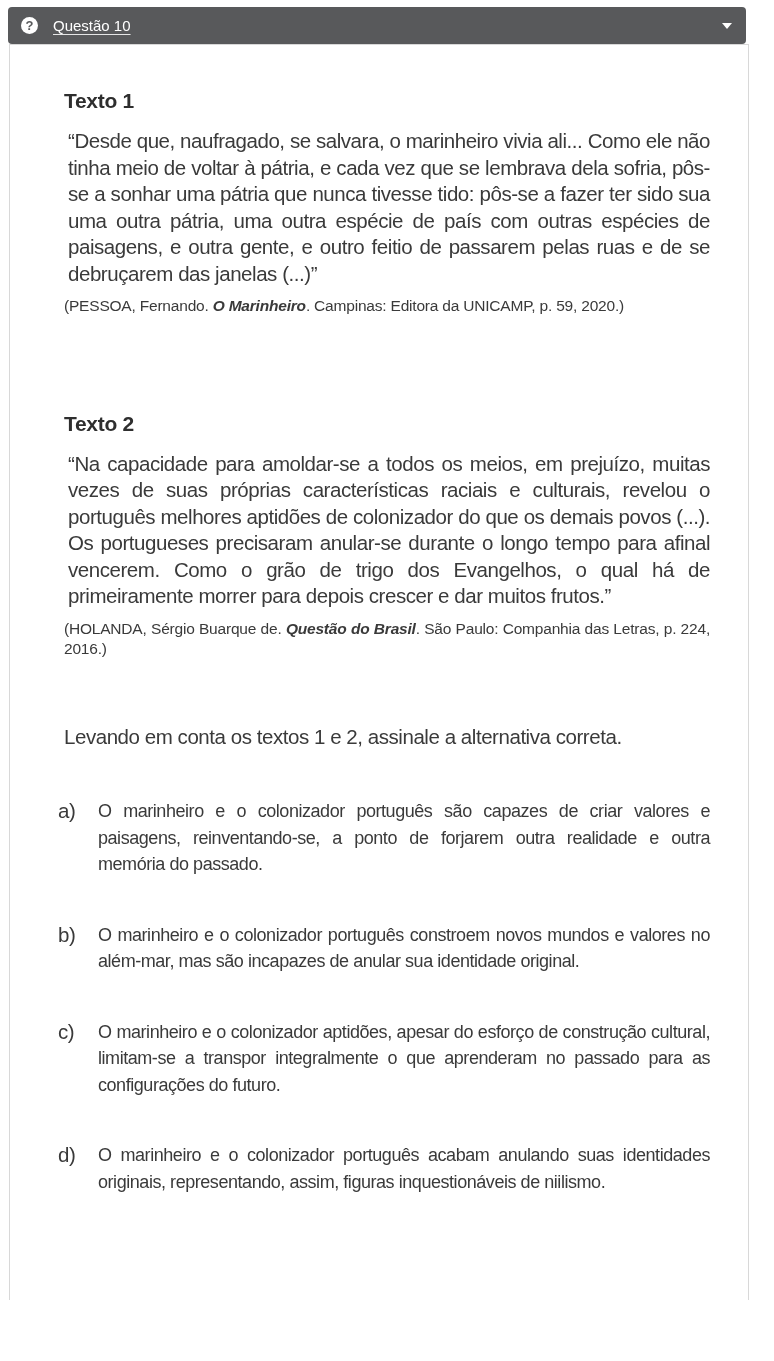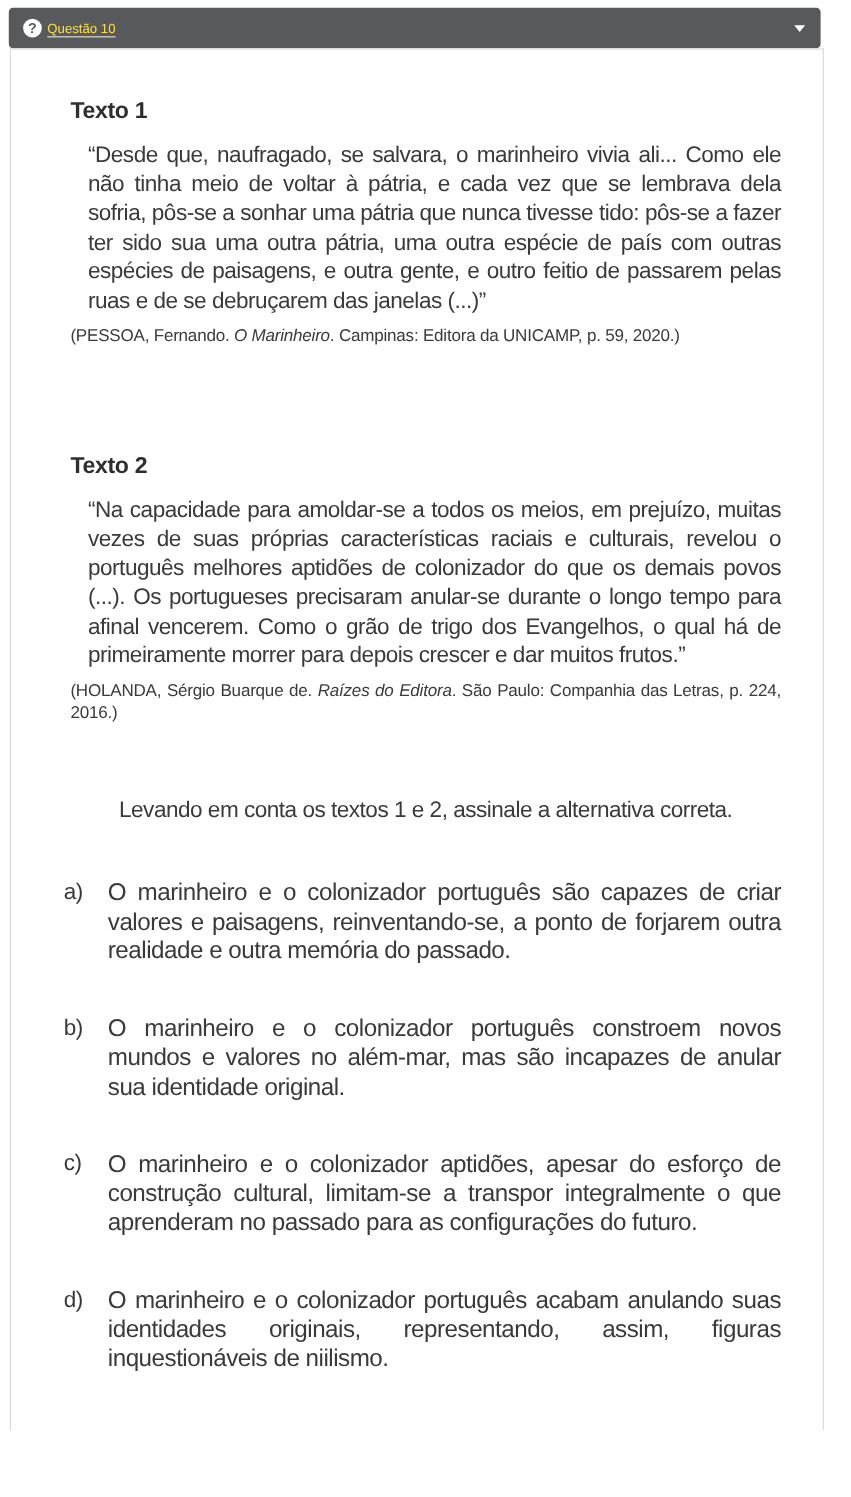--- a/index.html
+++ b/index.html
@@ -41,23 +41,23 @@
     color: #58595b;
     font-size: 13px;
     font-weight: bold;
     display: inline-flex;
     align-items: center;
     justify-content: center;
     flex: 0 0 auto;
     line-height: 1;
   }
   .qtitle {
-    color: #fde047;
-    font-size: 12px;
-    margin-left: 5px;
+    color: #ffffff;
+    font-size: 15px;
+    margin-left: 15px;
     text-decoration: underline;
     text-decoration-color: rgba(255,255,255,0.85);
     text-underline-offset: 3px;
     white-space: nowrap;
   }
   .qheader .spacer { flex: 1; }
   .caret {
     width: 0;
     height: 0;
     border-left: 5px solid transparent;
@@ -91,57 +91,56 @@
     margin: 0 0 15px 0;
     letter-spacing: -0.3px;
   }
   .texto-2-heading { margin-top: 95px; }
 
   .body-text {
     font-size: 20.5px;
     line-height: 26.5px;
     letter-spacing: -0.45px;
     text-align: justify;
-    margin: 0 0 9px 16px;
+    margin: 0 0 9px 4px;
   }
 
   .cite {
     font-size: 15.5px;
     line-height: 20.5px;
     letter-spacing: -0.2px;
     text-align: justify;
     margin: 0;
   }
-  .cite i { font-style: italic; }
+  .cite i { font-style: italic; font-weight: bold; }
 
   .prompt {
     font-size: 20.5px;
     line-height: 26.5px;
     letter-spacing: -0.45px;
     margin: 64px 0 0 0;
-    text-align: center;
   }
 
   .options { margin-top: 48px; }
   .option {
     display: flex;
     align-items: flex-start;
     margin: 0 0 44px -6px;
     cursor: pointer;
   }
   .option:last-child { margin-bottom: 0; }
   .option .letter {
     flex: 0 0 40px;
     font-size: 20.5px;
     line-height: 26.5px;
     letter-spacing: -0.45px;
   }
   .option .otext {
     flex: 1;
-    font-size: 22px;
+    font-size: 18px;
     line-height: 26.5px;
     letter-spacing: -0.45px;
     text-align: justify;
   }
 </style>
 </head>
 <body>
 
 <div class="page-wrap">
 
@@ -157,21 +156,21 @@
 
       <section>
         <h3 class="texto-heading">Texto 1</h3>
         <p class="body-text">“Desde que, naufragado, se salvara, o marinheiro vivia ali... Como ele não tinha meio de voltar à pátria, e cada vez que se lembrava dela sofria, pôs-se a sonhar uma pátria que nunca tivesse tido: pôs-se a fazer ter sido sua uma outra pátria, uma outra espécie de país com outras espécies de paisagens, e outra gente, e outro feitio de passarem pelas ruas e de se debruçarem das janelas (...)”</p>
         <p class="cite"><span>(PESSOA, Fernando. </span><i>O Marinheiro</i><span>. Campinas: Editora da UNICAMP, p. 59, 2020.)</span></p>
       </section>
 
       <section>
         <h3 class="texto-heading texto-2-heading">Texto 2</h3>
         <p class="body-text">“Na capacidade para amoldar-se a todos os meios, em prejuízo, muitas vezes de suas próprias características raciais e culturais, revelou o português melhores aptidões de colonizador do que os demais povos (...). Os portugueses precisaram anular-se durante o longo tempo para afinal vencerem. Como o grão de trigo dos Evangelhos, o qual há de primeiramente morrer para depois crescer e dar muitos frutos.”</p>
-        <p class="cite"><span>(HOLANDA, Sérgio Buarque de. </span><i>Raízes do Editora</i><span>. São Paulo: Companhia das Letras, p. 224, 2016.)</span></p>
+        <p class="cite"><span>(HOLANDA, Sérgio Buarque de. </span><i>Questão do Brasil</i><span>. São Paulo: Companhia das Letras, p. 224, 2016.)</span></p>
       </section>
 
       <p class="prompt">Levando em conta os textos 1 e 2, assinale a alternativa correta.</p>
 
       <div class="options">
 
         <div class="option">
           <span class="letter">a)</span>
           <div class="otext">O marinheiro e o colonizador português são capazes de criar valores e paisagens, reinventando-se, a ponto de forjarem outra realidade e outra memória do passado.</div>
         </div>

